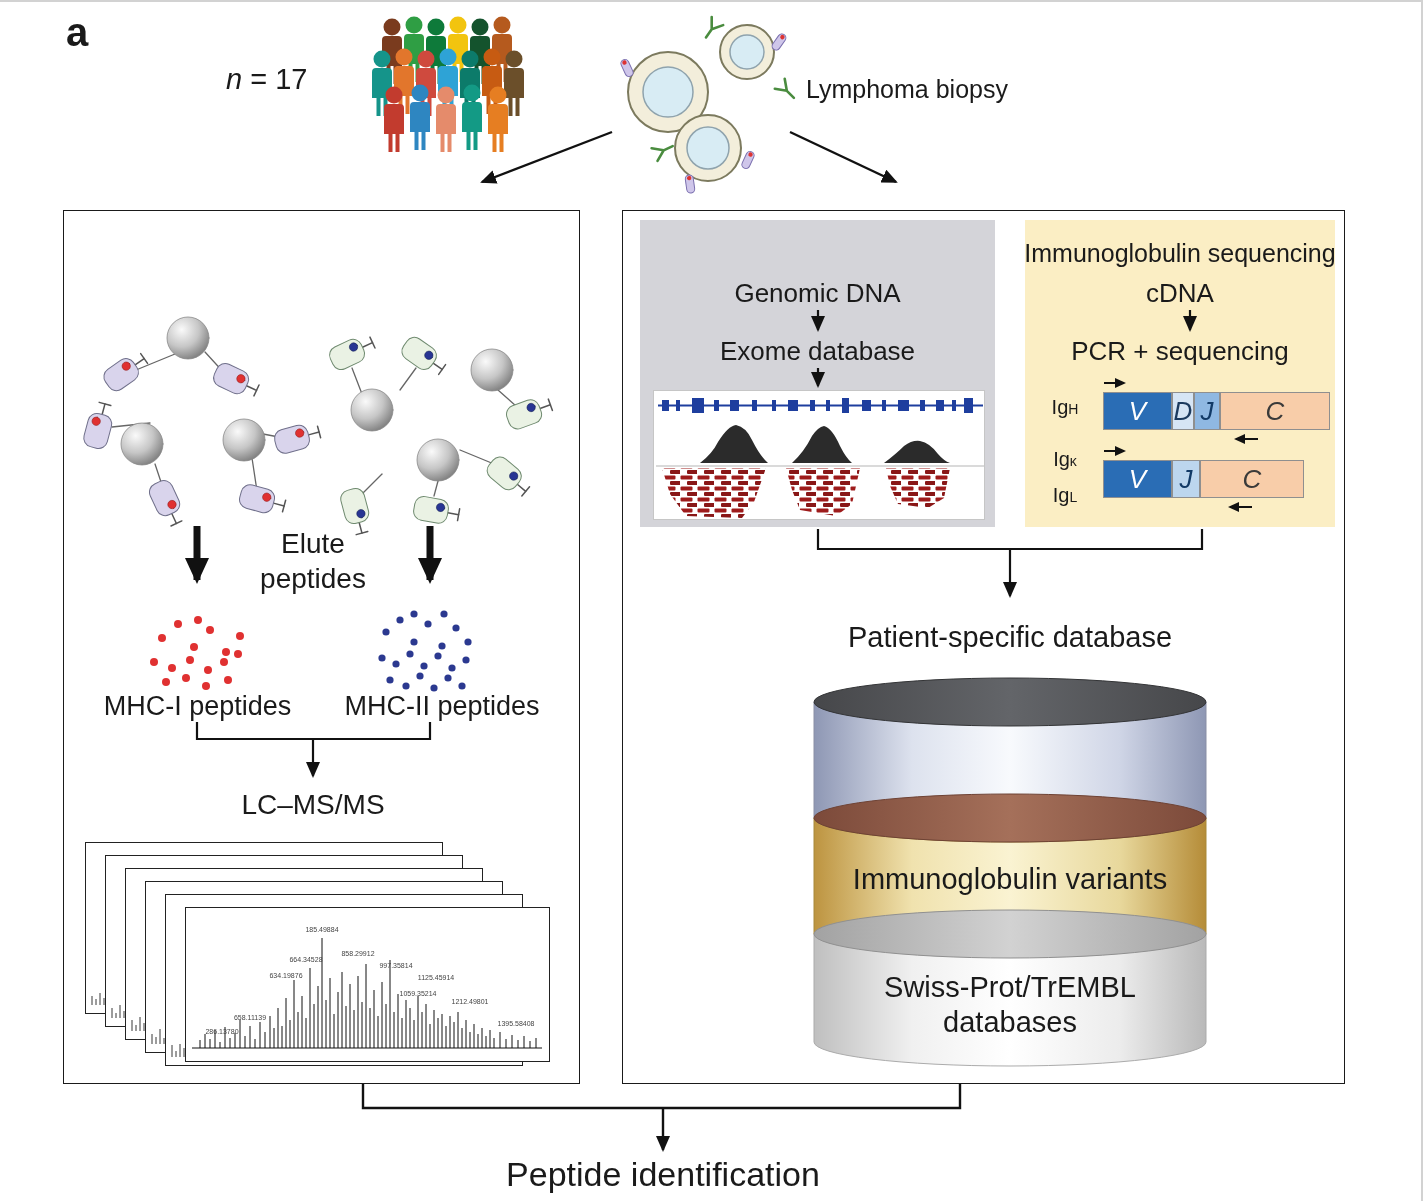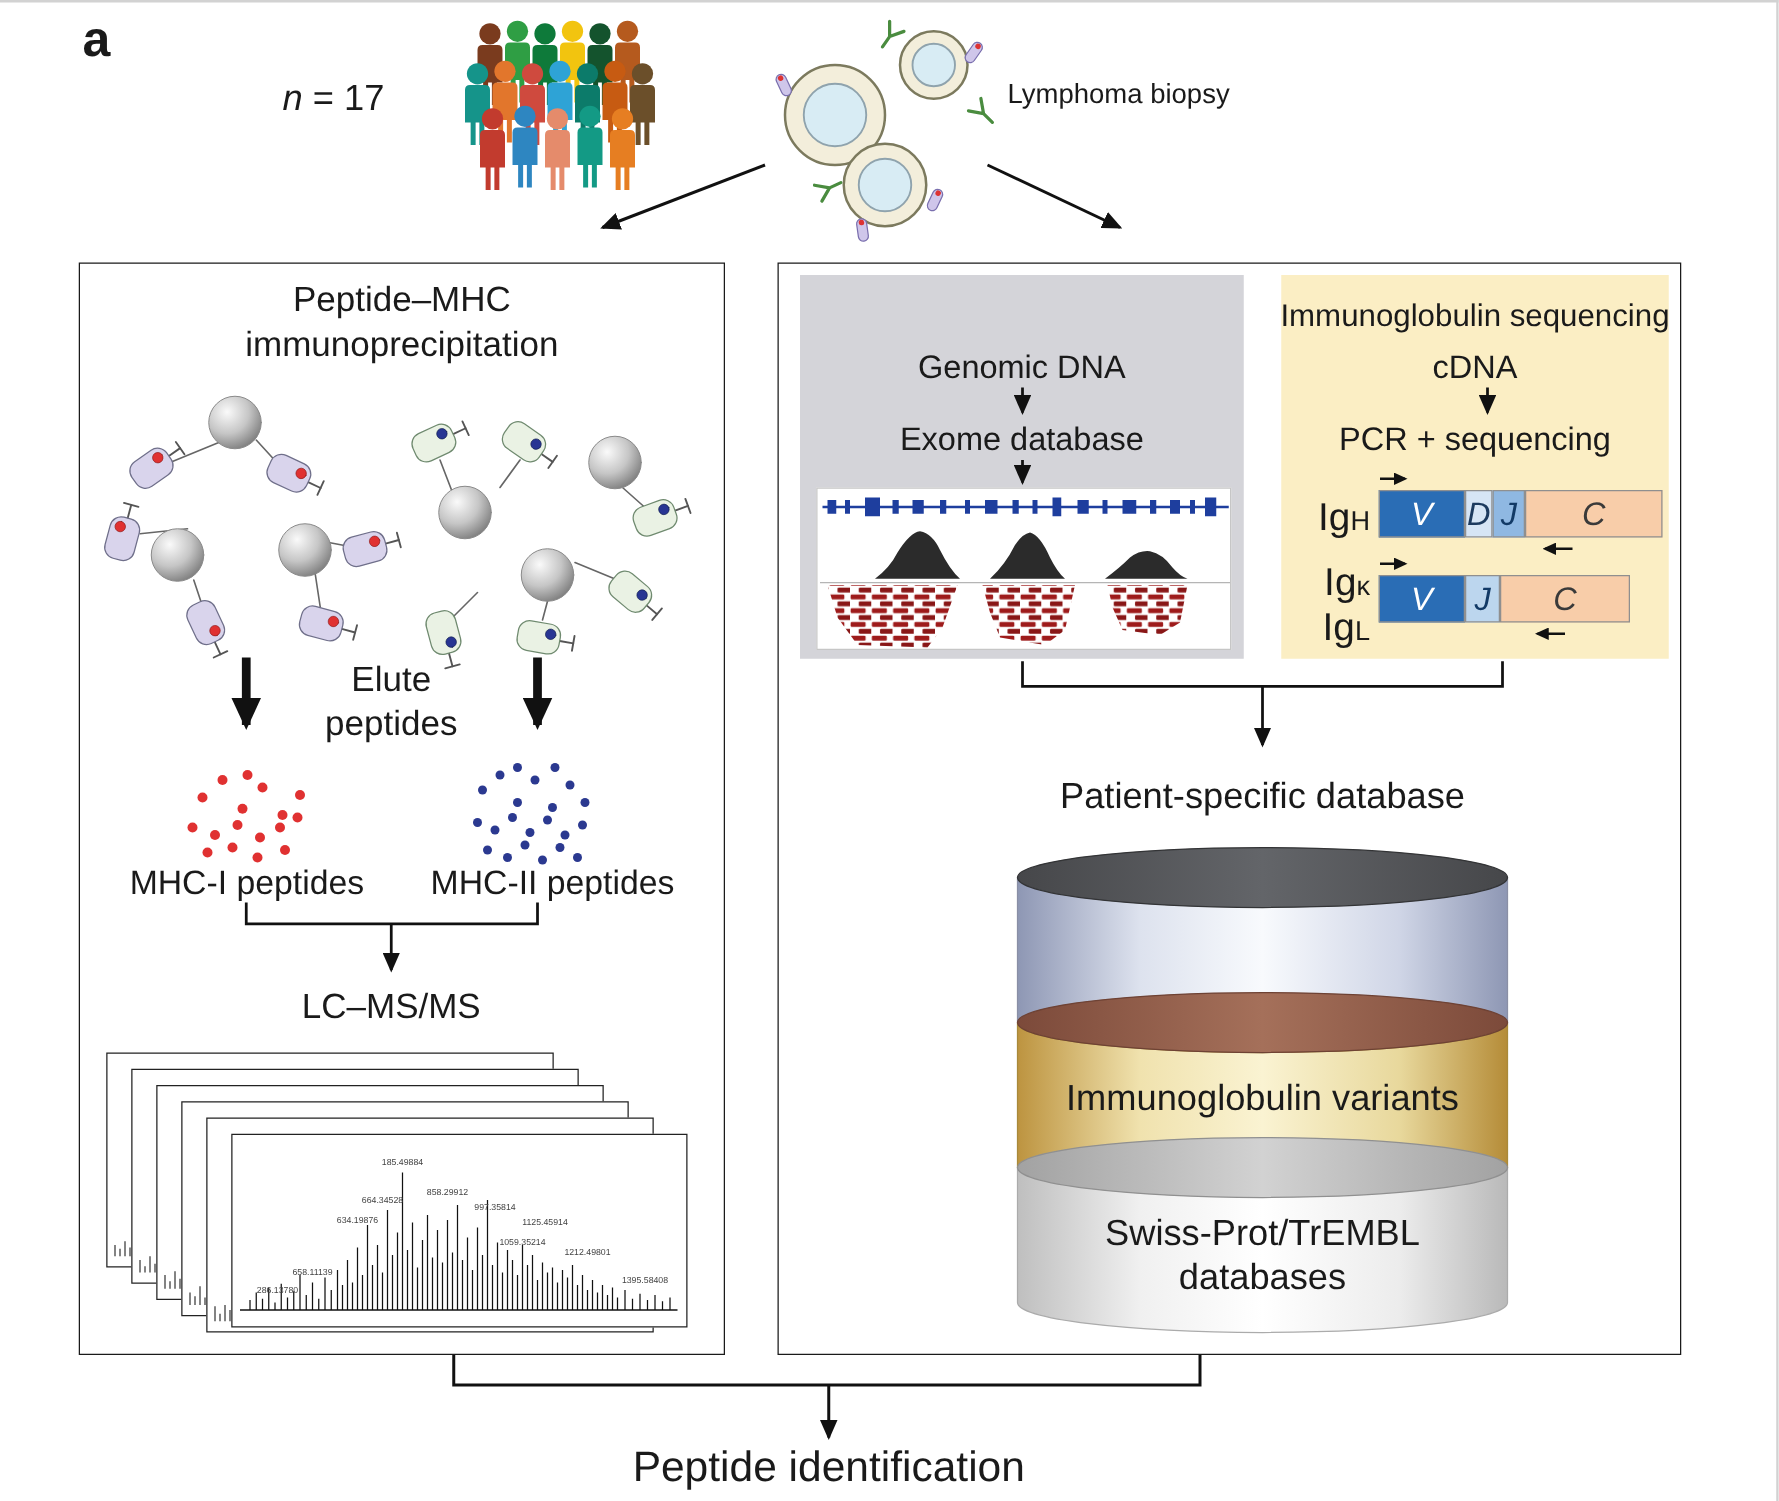--- a/index.html
+++ b/index.html
@@ -9,21 +9,21 @@
     overflow:hidden;border-top:2px solid #d2d2d2;border-right:2px solid #d2d2d2;box-sizing:border-box;
   }
   .box{position:absolute;border:1.7px solid #1a1a1a;background:transparent;box-sizing:border-box;}
   .panel{position:absolute;box-sizing:border-box;}
   .txt{position:absolute;line-height:1.22;white-space:nowrap;}
   .center{text-align:center;white-space:normal;}
   #art{position:absolute;left:0;top:0;}
   .spec{position:absolute;background:#fff;border:1.5px solid #222;box-sizing:border-box;}
   .seg{position:absolute;display:flex;align-items:center;justify-content:center;
        font-style:italic;font-size:26px;border:1px solid #8f8f8f;box-sizing:border-box;}
-  .iglabel{position:absolute;font-size:31px;text-align:right;}
+  .iglabel{position:absolute;font-size:20px;text-align:center;}
   .iglabel .sub{font-size:0.7em;}
   .two-line span{display:block;}
 </style>
 </head>
 <body>
 
 <div class="canvas">
 
   <div class="box" style="left:63px;top:208px;width:517px;height:874px"></div>
   <div class="box" style="left:622px;top:208px;width:723px;height:874px"></div>
@@ -337,26 +337,22 @@
     </g>
 
     <polyline points="363,1082 363,1106 960,1106 960,1082" fill="none" stroke="#111" stroke-width="2.4"></polyline>
     <line x1="663" y1="1106" x2="663" y2="1148" stroke="#111" stroke-width="2.4" marker-end="url(#m)"></line>
   </svg>
 
   <div class="txt" style="left:66px;top:6px;font-size:40px;font-weight:bold">a</div>
 
   <div class="txt" style="left:226px;top:60px;font-size:29px"><span style="font-style:italic">n</span><span> = 17</span></div>
 
-  <div class="txt" style="left:806px;top:60px;font-size:22px">Lymphoma biopsy</div>
-
-  <div class="txt center two-line" style="left:63px;top:220px;width:517px;font-size:28px;line-height:36px">
-    <span>Peptide–MHC</span>
-    <span>immunoprecipitation</span>
-  </div>
+  <div class="txt" style="left:806px;top:72px;font-size:25px">Lymphoma biopsy</div>
+
 
   <div class="txt center two-line" style="left:233px;top:524px;width:160px;font-size:28px;line-height:35px">
     <span>Elute</span>
     <span>peptides</span>
   </div>
 
   <div class="txt center" style="left:80px;top:688px;width:235px;font-size:27px">MHC-I peptides</div>
   <div class="txt center" style="left:322px;top:688px;width:240px;font-size:27px">MHC-II peptides</div>
   <div class="txt center" style="left:228px;top:786px;width:170px;font-size:28px">LC–MS/MS</div>
 

